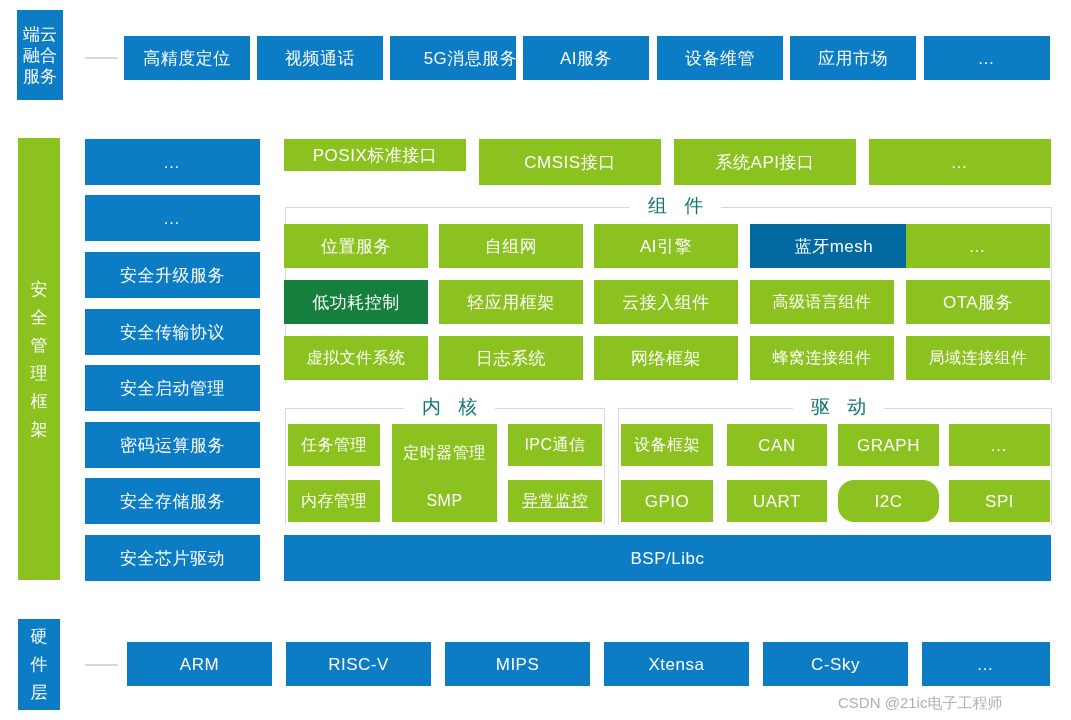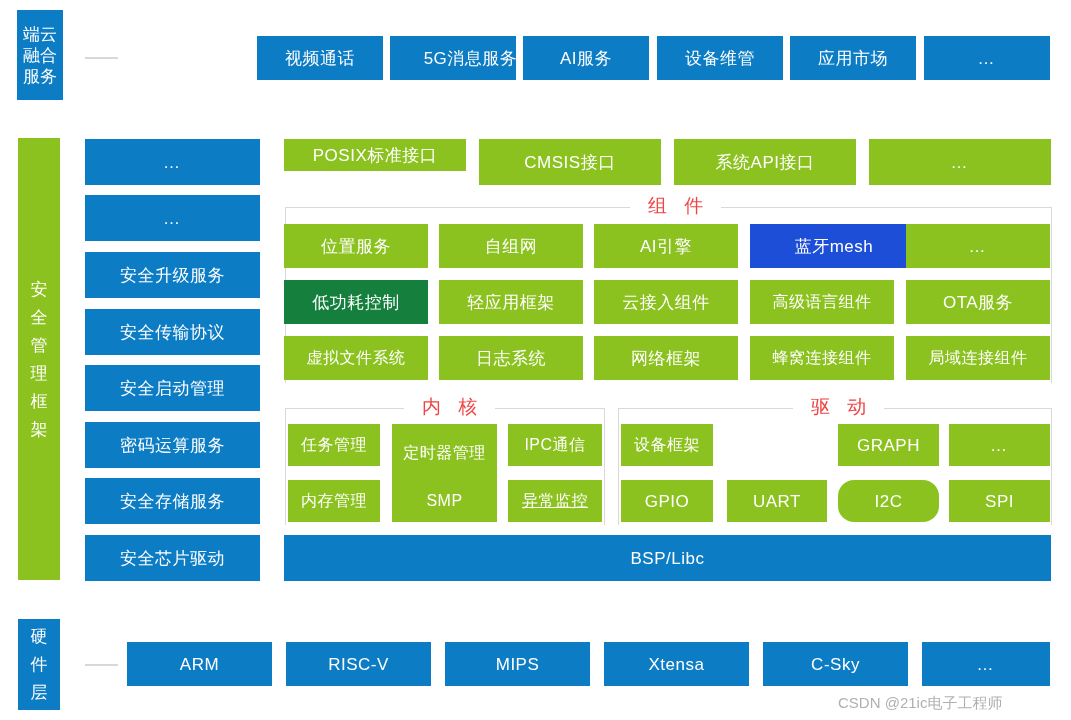--- a/index.html
+++ b/index.html
@@ -49,21 +49,21 @@
   
   .frame {
     position: absolute;
     border: 1px solid #d9d9d9;
     border-bottom: none;
     background: transparent;
   }
   .frame-title {
     position: absolute;
     background: #ffffff;
-    color: #ef4444;
+    color: #0f766e;
     font-size: 19px;
     line-height: 1;
     padding: 0 12px;
     white-space: nowrap;
     letter-spacing: 6px;
     text-indent: 6px;
   }
 
   .watermark {
     position: absolute;
@@ -80,20 +80,23 @@
 
 <div id="root">
 
   <div class="vlabel blue tight" style="left: 17px; top: 10px; width: 46px; height: 90px; background: rgb(12, 124, 196);">
     <span class="ln">端云</span>
     <span class="ln">融合</span>
     <span class="ln">服务</span>
   </div>
   <div class="connector" style="left: 85px; top: 57px; width: 33px; background: rgb(216, 216, 216);"></div>
 
+  <div class="box blue" style="left: 124px; top: 36px; width: 126px; height: 44px; background: rgb(12, 124, 196);">
+    <span>高精度定位</span>
+  </div>
   <div class="box blue" style="left: 257px; top: 36px; width: 126px; height: 44px; background: rgb(12, 124, 196);">
     <span>视频通话</span>
   </div>
   <div class="box blue" style="left: 390px; top: 36px; width: 126px; height: 44px; background: rgb(12, 124, 196); padding-left: 35px;">
     <span>5G消息服务</span>
   </div>
   <div class="box blue" style="left: 523px; top: 36px; width: 126px; height: 44px; background: rgb(12, 124, 196);">
     <span>AI服务</span>
   </div>
   <div class="box blue" style="left: 657px; top: 36px; width: 126px; height: 44px; background: rgb(12, 124, 196);">
@@ -158,21 +161,21 @@
 
   <div class="box green" style="left: 284px; top: 224px; width: 144px; height: 44px; background: rgb(140, 194, 32);">
     <span>位置服务</span>
   </div>
   <div class="box green" style="left: 439px; top: 224px; width: 144px; height: 44px; background: rgb(140, 194, 32);">
     <span>自组网</span>
   </div>
   <div class="box green" style="left: 594px; top: 224px; width: 144px; height: 44px; background: rgb(140, 194, 32);">
     <span>AI引擎</span>
   </div>
-  <div class="box green" style="left: 750px; top: 224px; width: 168px; height: 44px; background: #1d4ed8;">
+  <div class="box green" style="left: 750px; top: 224px; width: 168px; height: 44px; background: #0369a1;">
     <span>蓝牙mesh</span>
   </div>
   <div class="box green" style="left: 906px; top: 224px; width: 144px; height: 44px; background: rgb(140, 194, 32);">
     <span class="dots">…</span>
   </div>
 
   <div class="box green" style="left: 284px; top: 280px; width: 144px; height: 44px; background: #15803d;">
     <span>低功耗控制</span>
   </div>
   <div class="box green" style="left: 439px; top: 280px; width: 144px; height: 44px; background: rgb(140, 194, 32);">
@@ -225,20 +228,23 @@
   </div>
   <div class="box green" style="left: 508px; top: 480px; width: 94px; height: 42px; background: rgb(140, 194, 32); text-decoration: underline;">
     <span class="small">异常监控</span>
   </div>
 
   <div class="frame" style="left: 618px; top: 408px; width: 434px; height: 117px; border-color: rgb(217, 217, 217);"></div>
   <div class="frame-title" style="left:793px; top:397px;">驱 动</div>
 
   <div class="box green" style="left: 621px; top: 424px; width: 92px; height: 42px; background: rgb(140, 194, 32);">
     <span class="small">设备框架</span>
+  </div>
+  <div class="box green" style="left: 727px; top: 424px; width: 100px; height: 42px; background: rgb(140, 194, 32);">
+    <span>CAN</span>
   </div>
   <div class="box green" style="left: 838px; top: 424px; width: 101px; height: 42px; background: rgb(140, 194, 32);">
     <span>GRAPH</span>
   </div>
   <div class="box green" style="left: 949px; top: 424px; width: 101px; height: 42px; background: rgb(140, 194, 32);">
     <span class="dots">…</span>
   </div>
 
   <div class="box green" style="left: 621px; top: 480px; width: 92px; height: 42px; background: rgb(140, 194, 32);">
     <span>GPIO</span>

